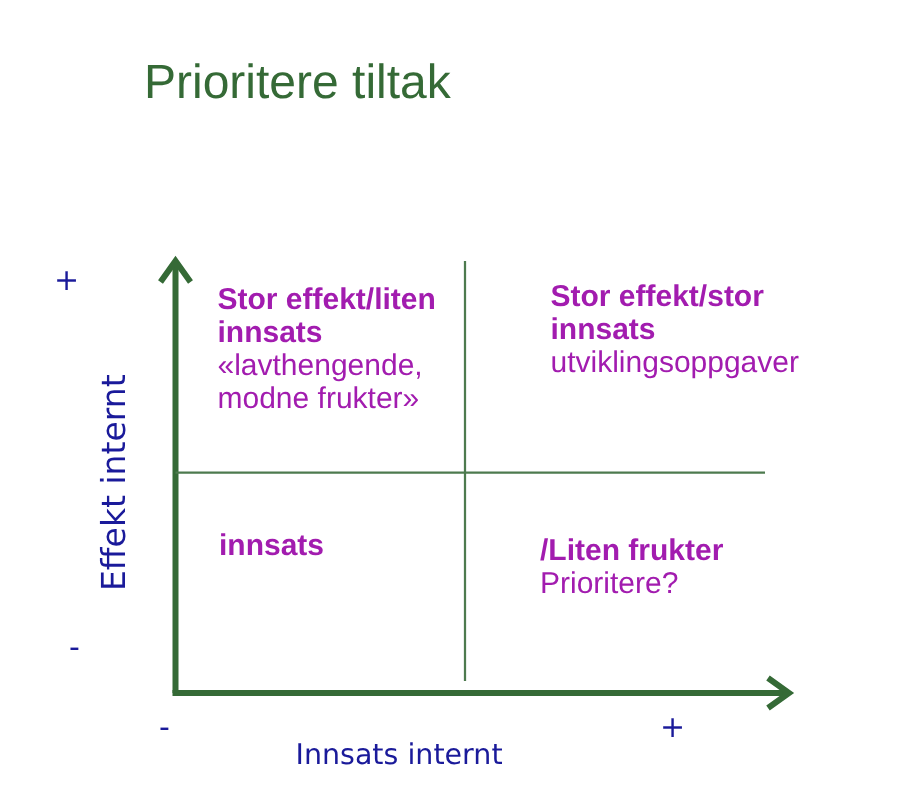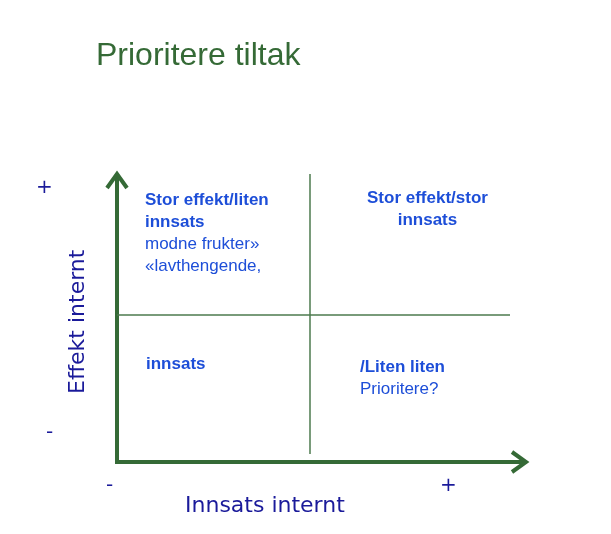--- a/index.html
+++ b/index.html
@@ -1,26 +1,26 @@
 <!DOCTYPE html>
 <html><head>
 <meta charset="utf-8">
 <style>
   html, body { margin:0; padding:0; background:#ffffff; }
   body { width:611px; height:534px; position:relative; overflow:hidden;
          font-family:"Liberation Sans", sans-serif; }
   .title { position:absolute; left:96px; top:36px; font-size:32px; color:#356a36;
            font-family:"Liberation Sans", sans-serif;text-align:right; }
   svg.axes { position:absolute; left:0; top:0; }
-  .q { position:absolute; color:#1d4ed8; font-size:17px; line-height:22px; }
+  .q { position:absolute; color:#a21caf; font-size:20px; line-height:22px; }
   .q .h { font-weight:bold; display:block; }
   .q .s { display:block; }
   .lbl { position:absolute; color:#1a1a9a; font-family:"DejaVu Sans", sans-serif; }
   .ylab { font-size:22px; transform:rotate(-90deg); transform-origin:left top; white-space:nowrap; }
-  .xlab { font-size:22px; white-space:nowrap; }
+  .xlab { font-size:19px; white-space:nowrap;margin-left:12px; }
   .sign { font-size:20px; }
 </style>
 </head>
 <body>
 
 <div class="title">Prioritere tiltak</div>
 
 <svg class="axes" width="611" height="534">
 
   <line x1="117" y1="462" x2="117" y2="176" stroke="#356a36" stroke-width="4"></line>
@@ -29,35 +29,36 @@
   <line x1="115" y1="462" x2="524" y2="462" stroke="#356a36" stroke-width="4"></line>
   <polyline points="512,452 526,462 512,472" fill="none" stroke="#356a36" stroke-width="4"></polyline>
 
   <line x1="310" y1="174" x2="310" y2="454" stroke="#4d7a4e" stroke-width="1.5"></line>
   <line x1="117" y1="315" x2="510" y2="315" stroke="#4d7a4e" stroke-width="1.5"></line>
 </svg>
 
 <div class="q" style="left:145px; top:189px;">
   <span class="h">Stor effekt/liten</span>
   <span class="h">innsats</span>
+  <span class="s">«lavthengende,</span>
   <span class="s">modne frukter»</span>
-  <span class="s">«lavthengende,</span>
 </div>
 
-<div class="q" style="left:367px; top:187px;text-align:center;">
+<div class="q" style="left:367px; top:187px;">
   <span class="h">Stor effekt/stor</span>
   <span class="h">innsats</span>
+  <span class="s">utviklingsoppgaver</span>
 </div>
 
 <div class="q" style="left:146px; top:353px;">
   <span class="h">innsats</span>
 </div>
 
 <div class="q" style="left:360px; top:356px;">
-  <span class="h">/Liten liten</span>
+  <span class="h">/Liten frukter</span>
   <span class="s">Prioritere?</span>
 </div>
 
 <div class="lbl sign" style="left:36px; top:174px;">+</div>
 <div class="lbl sign" style="left:46px; top:419px;">-</div>
 <div class="lbl ylab" style="left:64px; top:394px;">Effekt internt</div>
 
 <div class="lbl sign" style="left:106px; top:472px;">-</div>
 <div class="lbl sign" style="left:440px; top:472px;">+</div>
 <div class="lbl xlab" style="left:185px; top:492px;">Innsats internt</div>

